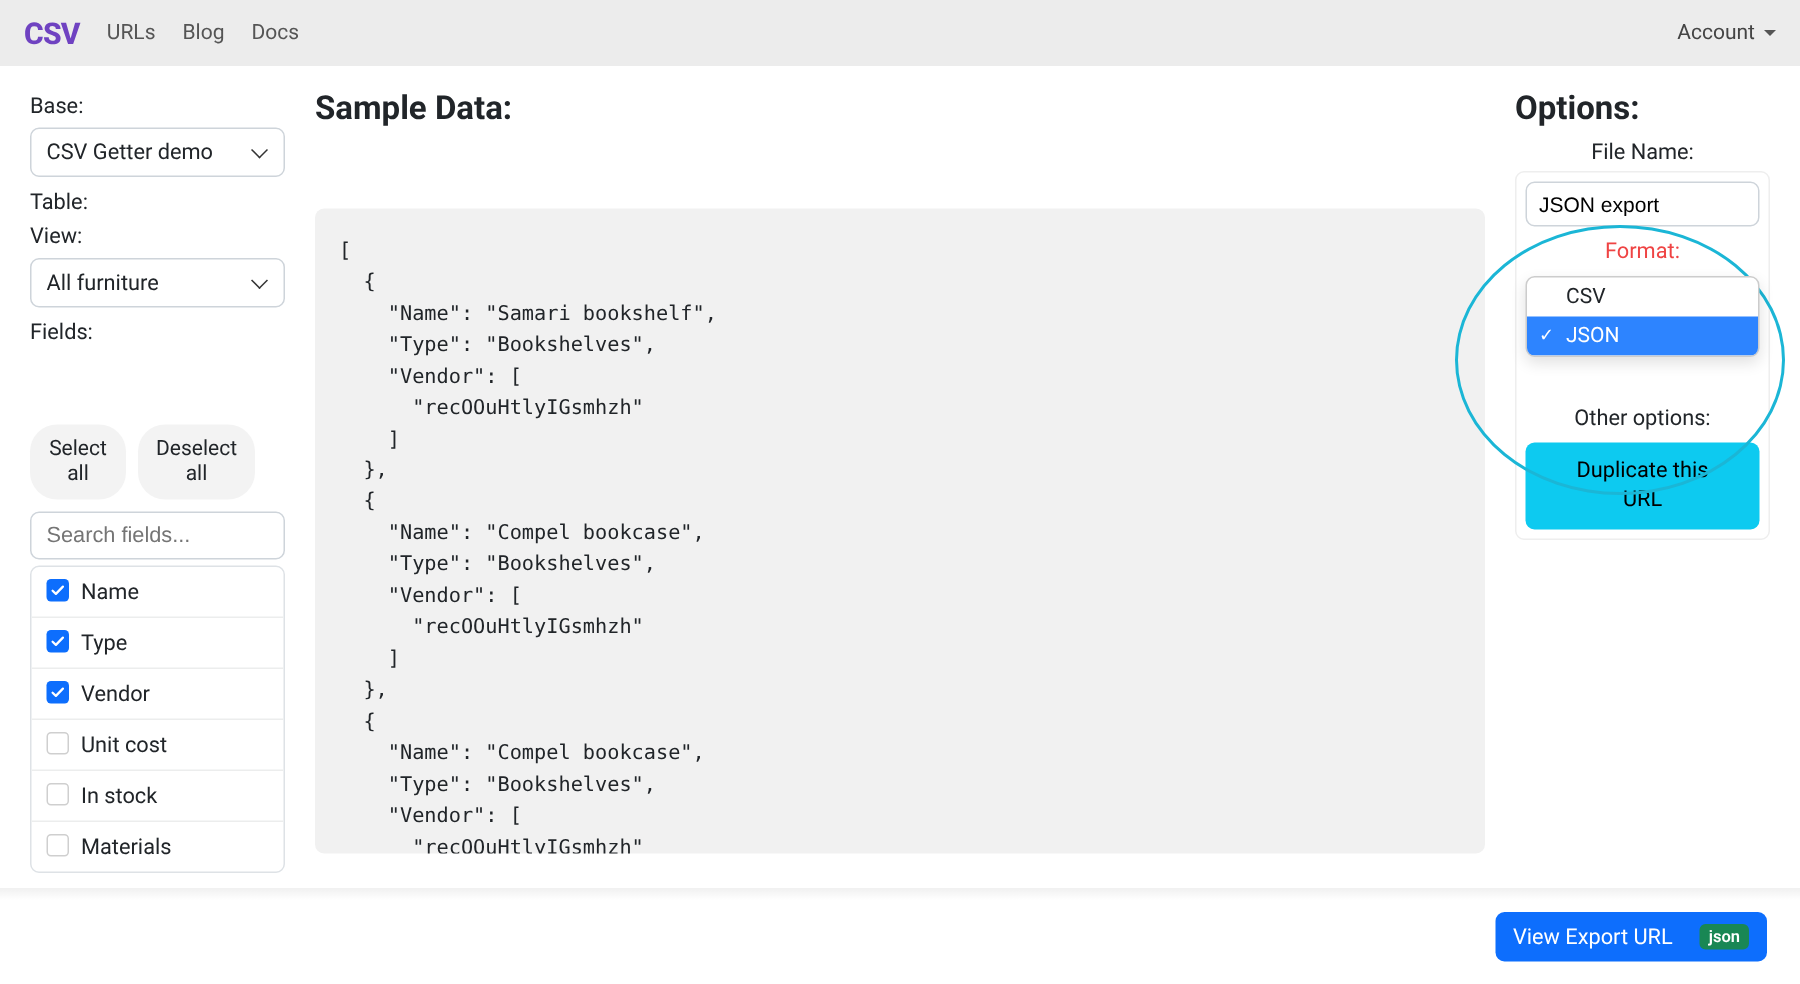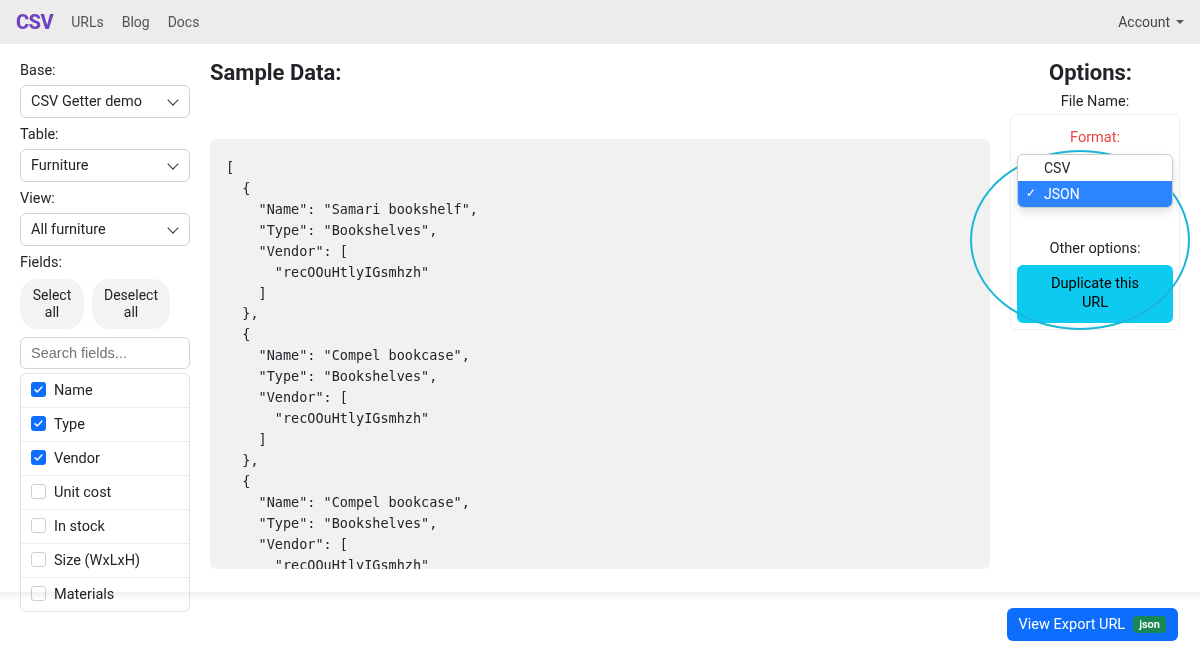--- a/index.html
+++ b/index.html
@@ -18,57 +18,57 @@
     .left { width: 170px; flex-shrink: 0; }
     .middle { flex: 1; }
     .right { width: 170px; flex-shrink: 0; position: relative; }
 
     .section-label { font-size: 14.5px; margin-bottom: 6px; margin-top: 2px; }
 
     .select { position: relative; width: 100%; border: 1px solid #ced4da; border-radius: 6px; padding: 7px 10px; font-size: 14.5px; background: #fff; display: flex; justify-content: space-between; align-items: center; margin-bottom: 8px; }
     .select .chev { width: 8px; height: 8px; border-right: 1.5px solid #333; border-bottom: 1.5px solid #333; transform: rotate(45deg); margin-top: -3px; margin-right: 2px; }
 
     .pillrow { display: flex; gap: 8px; margin: 8px 0; }
-    .pill { background: #f3f3f3; border-radius: 18px; padding: 8px 12px; font-size: 14px; text-align: center; line-height: 1.2; min-width: 64px; }
+    .pill { background: #f3f3f3; border-radius: 18px; padding: 8px 12px; font-size: 14px; text-align: center; line-height: 1.2; min-width: 64px; margin-top: 45px; }
     .pill span { display: block; }
 
     .search { width: 100%; border: 1px solid #ced4da; border-radius: 6px; padding: 7px 10px; font-size: 14.5px; background: #fff; color: #888; margin-bottom: 0; }
 
     .fieldlist { border: 1px solid #dee2e6; border-radius: 6px; overflow: hidden; margin-top: 4px; }
     .fielditem { display: flex; gap: 8px; padding: 8px 10px; border-bottom: 1px solid #eceded; font-size: 14.5px; }
     .fielditem:last-child { border-bottom: none; }
     .cbox { width: 15px; height: 15px; border-radius: 3px; display: inline-flex; align-items: center; justify-content: center; flex-shrink: 0; }
     .cbox.checked { background: #0d6efd; }
     .cbox.unchecked { border: 1.5px solid #cfcfcf; }
     .cbox.checked svg { width: 11px; height: 11px; }
 
     
     .h2 { font-size: 22px; font-weight: 700; margin-bottom: 20px; }
     .code { background: #f1f1f1; border-radius: 6px; padding: 18px 16px; font-family: ui-monospace, SFMono-Regular, Menlo, Consolas, monospace; font-size: 13.5px; line-height: 1.55; white-space: pre; color: #212529; height: 430px; overflow: hidden; margin-top: 54px; }
 
     
-    .right .h2 { margin-bottom: 6px; margin-left: 39px; }
+    .right .h2 { margin-bottom: 6px; }
     .rlabel { font-size: 14.5px; margin-top: 8px; margin-bottom: 4px; text-align: center; }
     .tinput { width: 100%; border: 1px solid #ced4da; border-radius: 6px; padding: 6px 8px; font-size: 14px; background: #fff; }
 
     .ellipse { position: absolute; border: 2px solid #1bb6d6; border-radius: 50%; pointer-events: none; }
     .ellipse.outer { left: -40px; top: 90px; width: 220px; height: 180px; }
 
     .formatbox { position: relative; margin-top: 8px; }
     .dropdown { background: #fff; border: 1px solid #ccc; border-radius: 6px; overflow: hidden; box-shadow: 0 4px 10px rgba(0,0,0,0.12); }
     .dropdown .opt { padding: 5px 10px 5px 26px; font-size: 14px; position: relative; }
     .dropdown .opt.selected { background: #2d84ff; color: #fff; }
     .dropdown .opt.selected::before { content: "✓"; position: absolute; left: 8px; font-size: 12px; }
 
     .right-panel-box { background: #fff; border: 1px solid #eee; border-radius: 6px; padding: 6px; margin-top: 0; }
     .dup-btn { background: #0dcaf0; color: #000; border-radius: 6px; padding: 10px 2px; text-align: center; font-size: 14.5px; line-height: 1.3; margin-top: 8px; }
 
     
     .bottom-shadow { position: absolute; left: 0; right: 0; top: 592px; height: 8px; background: linear-gradient(to bottom, rgba(0,0,0,0.06), rgba(0,0,0,0)); }
-    .view-btn { position: absolute; right: 22px; top: 608px; background: #0d6efd; color: #fff; border-radius: 6px; padding: 8px 12px; display: flex; align-items: center; gap: 8px; font-size: 14.5px; }
+    .view-btn { position: absolute; right: 22px; top: 608px; background: #0d6efd; color: #fff; border-radius: 6px; padding: 8px 12px; display: flex; align-items: center; gap: 18px; font-size: 14.5px; }
     .badge { background: #198754; color: #fff; border-radius: 4px; font-size: 11px; padding: 2px 6px; font-weight: 600; }
   </style>
 </head>
 <body>
 
 <div class="navbar">
   <div class="nav-left">
     <span class="brand">CSV</span>
     <a class="nav-link">URLs</a>
     <a class="nav-link">Blog</a>
@@ -83,24 +83,20 @@
 <div class="container">
 
   <div class="left">
     <div class="section-label">Base:</div>
     <div class="select">
       <span>CSV Getter demo</span>
       <span class="chev"></span>
     </div>
 
     <div class="section-label">Table:</div>
-    <div class="select">
-      <span>Furniture</span>
-      <span class="chev"></span>
-    </div>
 
     <div class="section-label">View:</div>
     <div class="select">
       <span>All furniture</span>
       <span class="chev"></span>
     </div>
 
     <div class="section-label">Fields:</div>
     <div class="pillrow">
       <div class="pill">
@@ -144,24 +140,20 @@
         <div class="fielditem">
           <span class="cbox unchecked"></span>
           <span>Unit cost</span>
         </div>
         <div class="fielditem">
           <span class="cbox unchecked"></span>
           <span>In stock</span>
         </div>
         <div class="fielditem">
           <span class="cbox unchecked"></span>
-          <span>Size (WxLxH)</span>
-        </div>
-        <div class="fielditem">
-          <span class="cbox unchecked"></span>
           <span>Materials</span>
         </div>
       </div>
   </div>
 
   <div class="middle">
     <div class="h2">Sample Data:</div>
     <div class="code">[
   {
     "Name": "Samari bookshelf",
@@ -188,20 +180,21 @@
     "Name": "Compel bookcase",</div>
   </div>
 
   <div class="right">
     <div class="ellipse outer"></div>
 
     <div class="h2">Options:</div>
     <div class="rlabel">File Name:</div>
 
     <div class="right-panel-box">
+      <input class="tinput" value="JSON export" style="">
 
       <div class="rlabel" style="color:#ef4444;">Format:</div>
 
       <div class="formatbox">
         <div class="dropdown">
           <div class="opt">CSV</div>
           <div class="opt selected">JSON</div>
         </div>
       </div>
 

